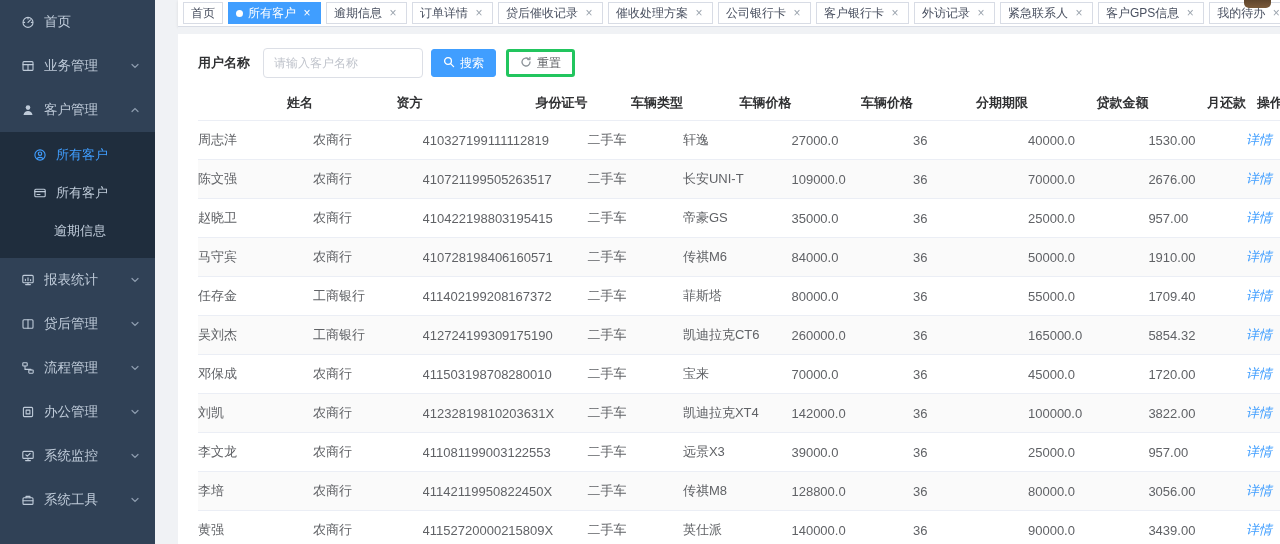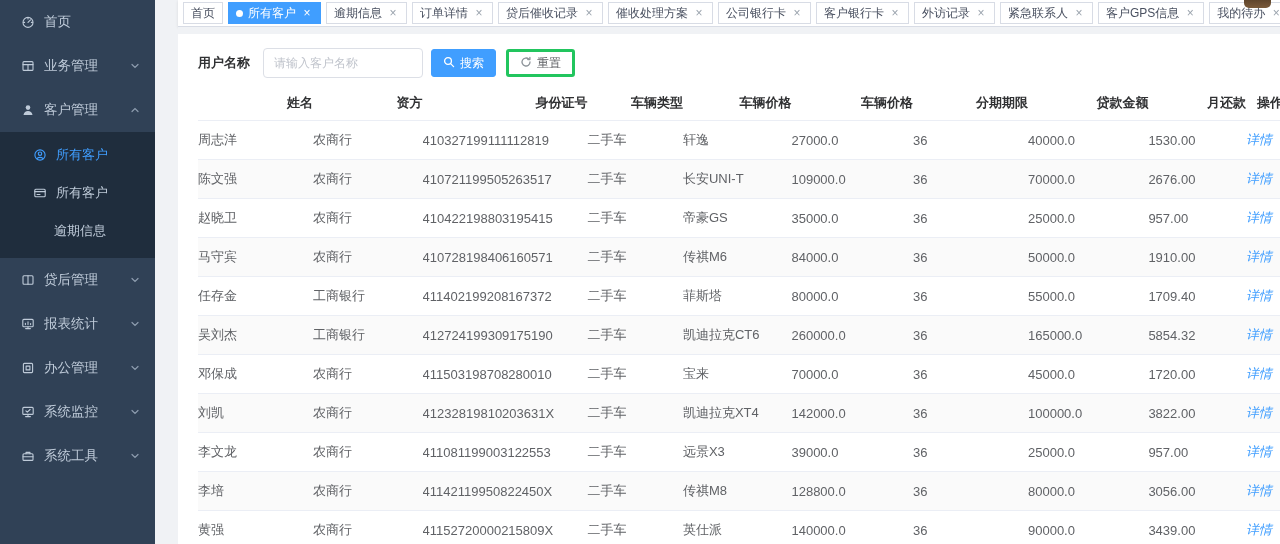--- a/index.html
+++ b/index.html
@@ -117,39 +117,54 @@
             </span>
             <span class="lbl">所有客户</span>
           </div>
           <div class="sb-sub noicon">
             <span class="lbl">逾期信息</span>
           </div>
         </div>
         <div class="sb-item">
           <span class="icn">
             <svg width="14" height="14" viewBox="0 0 14 14" fill="none" stroke="currentColor" stroke-width="1.1" stroke-linecap="round" stroke-linejoin="round">
+              <rect x="1.8" y="2.4" width="10.4" height="7.4" rx="1"></rect>
+              <path d="M7 9.8v1.8M4.6 11.6h4.8M4.4 7.6V6.2M7 7.6V4.7M9.6 7.6V6.5"></path>
+            </svg>
+          </span>
+          <span class="lbl">报表统计</span>
+          <span class="icn chev">
+            <svg width="10" height="10" viewBox="0 0 10 10" fill="none" stroke="currentColor" stroke-width="1.2" stroke-linecap="round">
+              <path d="M2 3.5l3 3 3-3"></path>
+            </svg>
+          </span>
+        </div>
+        <div class="sb-item">
+          <span class="icn">
+            <svg width="14" height="14" viewBox="0 0 14 14" fill="none" stroke="currentColor" stroke-width="1.1" stroke-linecap="round" stroke-linejoin="round">
               <rect x="2" y="2.8" width="10" height="8.4" rx="1"></rect>
               <path d="M7 2.8v8.4"></path>
             </svg>
           </span>
           <span class="lbl">贷后管理</span>
           <span class="icn chev">
             <svg width="10" height="10" viewBox="0 0 10 10" fill="none" stroke="currentColor" stroke-width="1.2" stroke-linecap="round">
               <path d="M2 3.5l3 3 3-3"></path>
             </svg>
           </span>
         </div>
         <div class="sb-item">
           <span class="icn">
             <svg width="14" height="14" viewBox="0 0 14 14" fill="none" stroke="currentColor" stroke-width="1.1" stroke-linecap="round" stroke-linejoin="round">
-              <rect x="1.8" y="2.4" width="10.4" height="7.4" rx="1"></rect>
-              <path d="M7 9.8v1.8M4.6 11.6h4.8M4.4 7.6V6.2M7 7.6V4.7M9.6 7.6V6.5"></path>
-            </svg>
-          </span>
-          <span class="lbl">报表统计</span>
+              <rect x="1.8" y="1.8" width="4.4" height="3.2" rx=".6"></rect>
+              <rect x="7.8" y="9" width="4.4" height="3.2" rx=".6"></rect>
+              <path d="M4 5v3.4h6V9"></path>
+            </svg>
+          </span>
+          <span class="lbl">流程管理</span>
           <span class="icn chev">
             <svg width="10" height="10" viewBox="0 0 10 10" fill="none" stroke="currentColor" stroke-width="1.2" stroke-linecap="round">
               <path d="M2 3.5l3 3 3-3"></path>
             </svg>
           </span>
         </div>
         <div class="sb-item">
           <span class="icn">
             <svg width="14" height="14" viewBox="0 0 14 14" fill="none" stroke="currentColor" stroke-width="1.1" stroke-linecap="round" stroke-linejoin="round">
               <rect x="2.4" y="2.4" width="9.2" height="9.2" rx="1"></rect>

